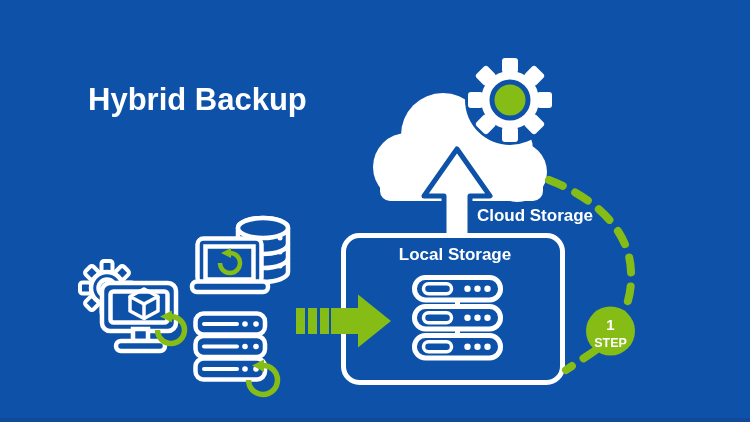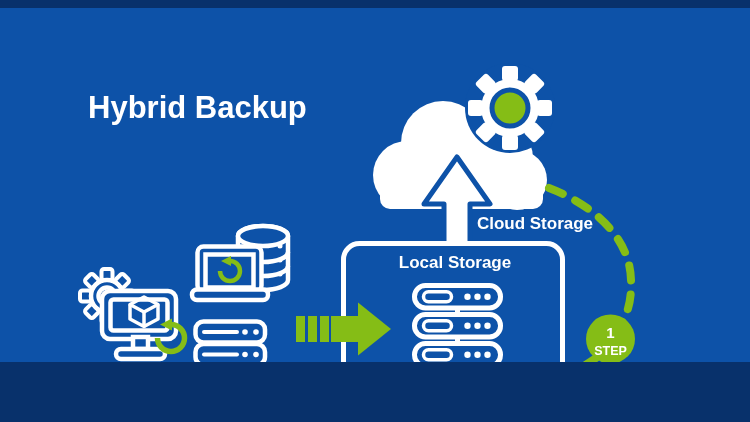--- a/index.html
+++ b/index.html
@@ -3,21 +3,21 @@
 <meta charset="utf-8">
 <style>
   :root{
     --background:#0D52A8;
     --accent-green:#85BD16;
     --white:#FFFFFF;
     --footer-strip:#11489C;
   }
   html,body{margin:0;padding:0;background:#08316b;}
   .canvas{
-    position:relative;width:750px;height:354px;margin:8px auto;
+    position:relative;width:750px;height:422px;margin:0 auto;
     background:var(--background);overflow:hidden;
     font-family:"Liberation Sans",sans-serif;
   }
   svg{display:block;}
   
   .ow{stroke:#fff;fill:var(--background);stroke-width:4.5;}
   .ow5{stroke:#fff;fill:var(--background);stroke-width:5;}
   .ws{stroke:#fff;fill:none;stroke-width:4.5;}
   .ws35{stroke:#fff;fill:none;stroke-width:3.5;}
   .wf{fill:#fff;}

